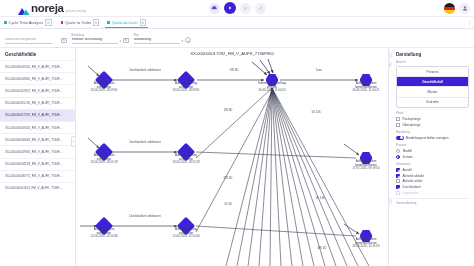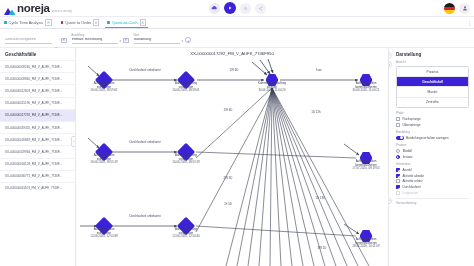--- a/index.html
+++ b/index.html
@@ -5,21 +5,21 @@
   * { box-sizing: border-box; margin:0; padding:0; }
   html,body { width:474px; height:266px; overflow:hidden;
     font-family:"Liberation Sans", sans-serif; background:#fff; color:#2b2b36; }
 
   #app { position:relative; width:474px; height:266px; }
 
   
   .appbar { position:absolute; left:0; top:0; width:474px; height:17px;
     background:#ffffff; border-bottom:1px solid #ececf2; display:flex;
     align-items:center; }
-  .logo { display:flex; align-items:center; gap:1px; padding-left:3px; }
+  .logo { display:flex; align-items:center; gap:1px; padding-left:17px; }
   .logo-mark { width:13px; height:11px; position:relative; }
   .logo-text { font-size:11.5px; font-weight:700; color:#2b2b36; letter-spacing:-0.3px; }
   .logo-sub { font-size:2.6px; color:#9aa0b5; letter-spacing:.2px; margin-left:1px;
     align-self:flex-end; padding-bottom:1px; white-space:nowrap;}
 
   .appbar-center { position:absolute; left:0; right:0; display:flex; justify-content:center;
     gap:4px; align-items:center; }
   .cbtn { width:11px; height:11px; border-radius:50%; display:flex; align-items:center;
     justify-content:center; background:#eceaf8; }
   .cbtn svg { display:block; }

